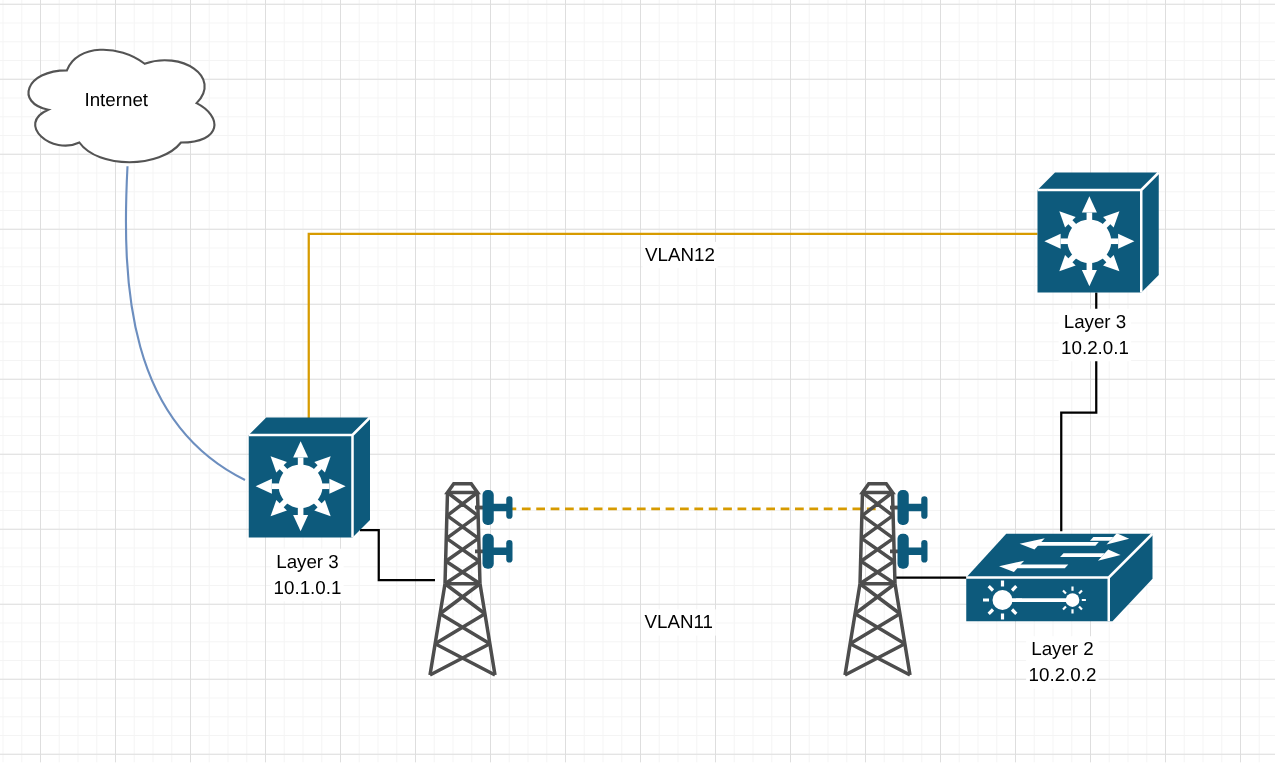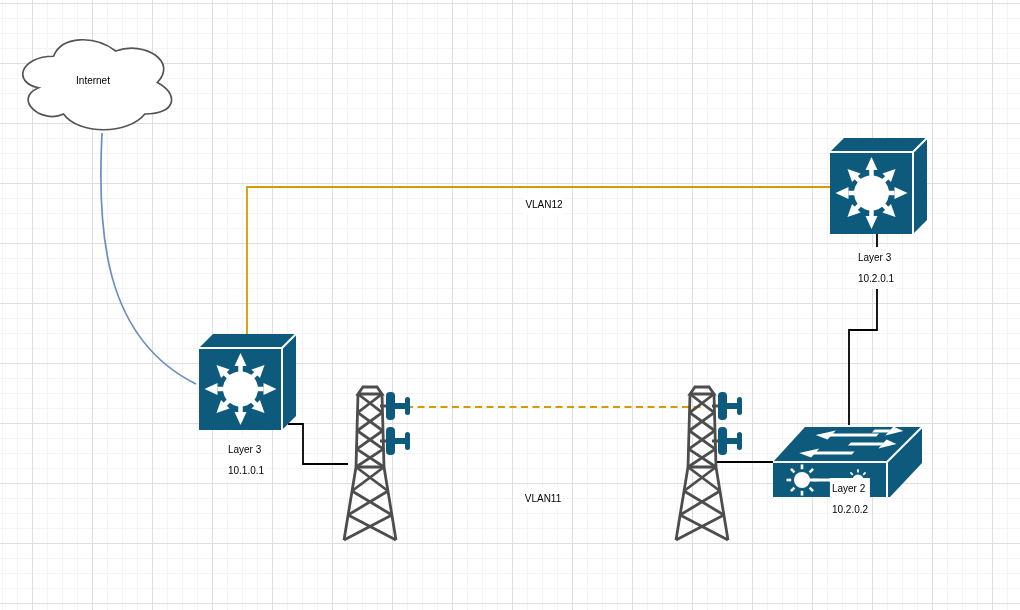--- a/index.html
+++ b/index.html
@@ -14,24 +14,24 @@
       linear-gradient(to right,#f4f4f4 1px,transparent 1px),
       linear-gradient(to bottom,#f4f4f4 1px,transparent 1px);
     background-size:60px 60px,60px 60px,15px 15px,15px 15px;
     background-position:32px 3px,32px 3px,2px 3px,2px 3px;
     font-family:"Liberation Sans",sans-serif;
   }
   svg.layer{position:absolute;left:0;top:0;}
   .lbl{
     position:absolute;
     transform:translate(-50%,-50%);
-    font-size:10px;
+    font-size:15px;
     line-height:21px;
     color:#000;
-    text-align:left;
+    text-align:center;
     background:#ffffff;
     padding:0 2px;
     white-space:nowrap;
     z-index:3;
   }
   .ln{display:block;}
 </style>
 </head>
 <body>
 
@@ -175,21 +175,21 @@
   <div class="lbl" style="left:246px;top:460px">
     <span class="ln">Layer 3</span>
     <span class="ln">10.1.0.1</span>
   </div>
 
   <div class="lbl" style="left:876px;top:268px">
     <span class="ln">Layer 3</span>
     <span class="ln">10.2.0.1</span>
   </div>
 
-  <div class="lbl" style="left:850px;top:499px">
+  <div class="lbl" style="left:850px;top:530px">
     <span class="ln">Layer 2</span>
     <span class="ln">10.2.0.2</span>
   </div>
 
   <div class="lbl" style="left:544px;top:204px">
     <span>VLAN12</span>
   </div>
 
   <div class="lbl" style="left:543px;top:498px">
     <span>VLAN11</span>

